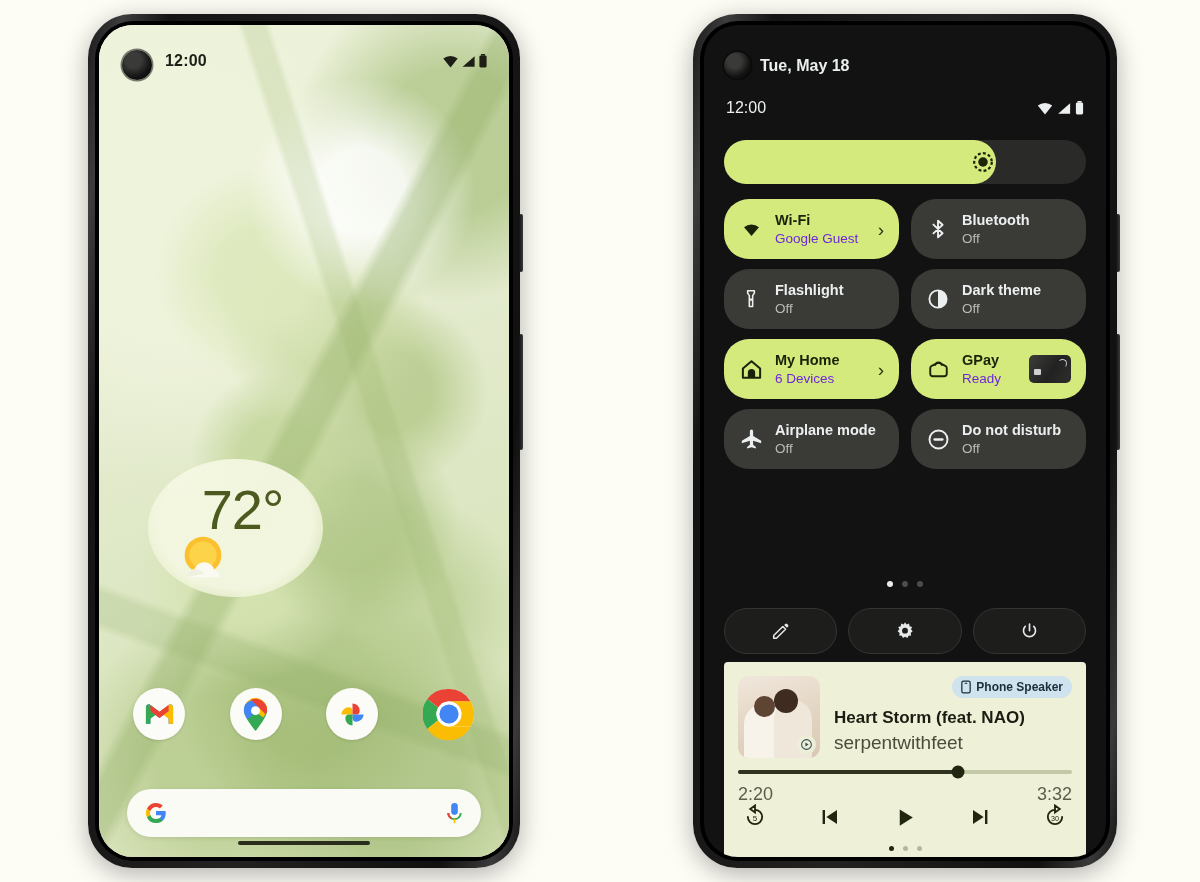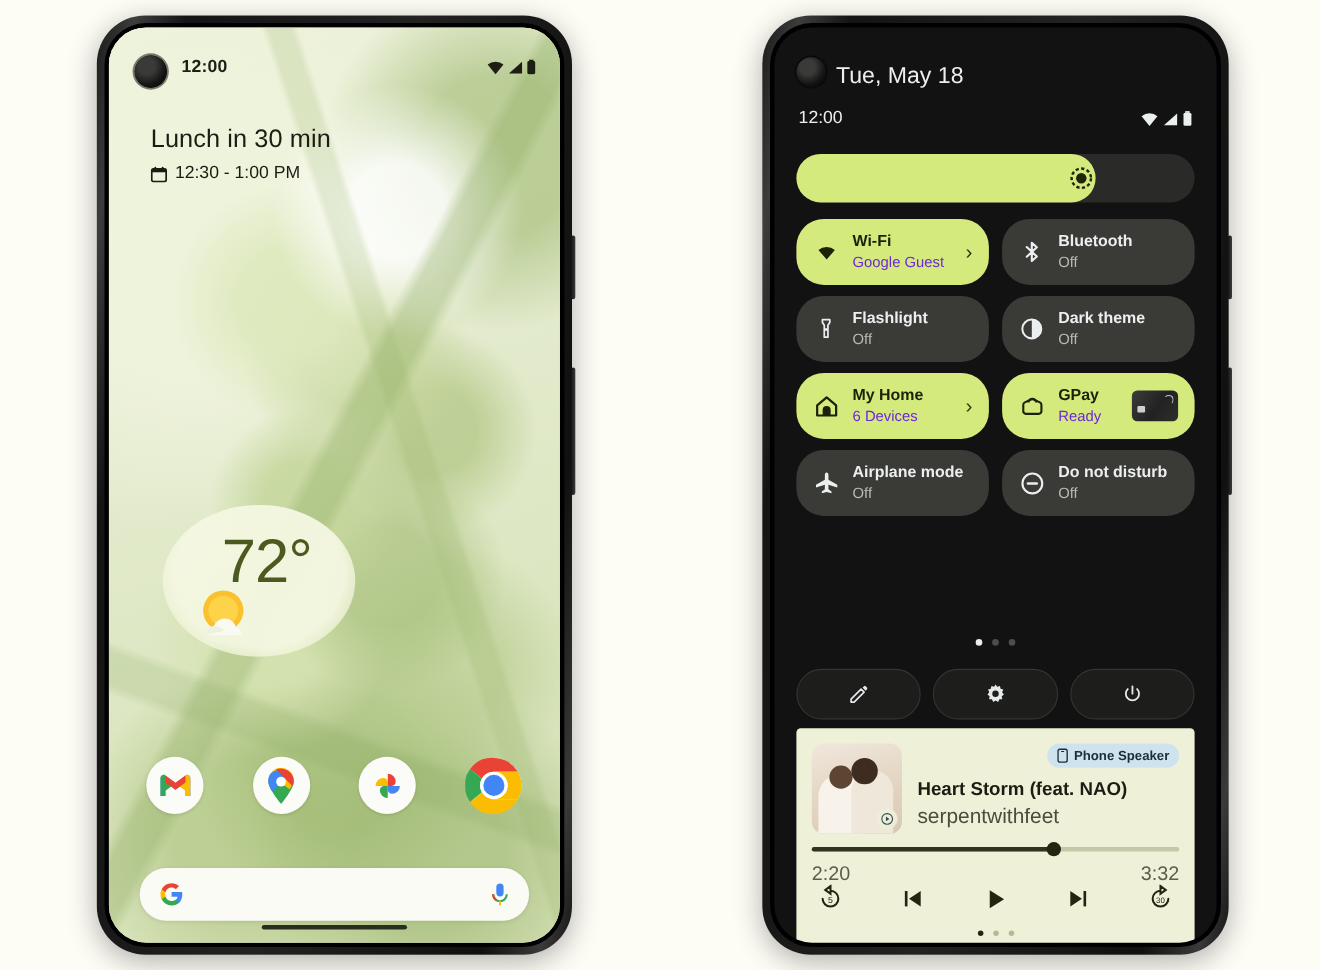--- a/index.html
+++ b/index.html
@@ -71,21 +71,21 @@
   .dock{position:absolute;left:0;right:0;top:663px;display:flex;justify-content:space-between;padding:0 34px;}
   .appicon{width:52px;height:52px;border-radius:50%;background:#fbfbf7;
     display:flex;align-items:center;justify-content:center;box-shadow:0 1px 3px rgba(0,0,0,.12);}
   .searchbar{position:absolute;left:28px;right:28px;top:764px;height:48px;border-radius:26px;
     background:#fbfbf6;display:flex;align-items:center;padding:0 18px;box-shadow:0 1px 4px rgba(0,0,0,.10);}
   .gesture{position:absolute;left:50%;transform:translateX(-50%);bottom:12px;width:132px;height:4px;border-radius:3px;background:#2a2d1e;}
 
   
   #phoneR{left:693px;top:14px;width:424px;height:854px;}
   #screenR{background:#121212;}
-  .statusR-date{position:absolute;left:56px;top:32px;color:#eceff0;font-size:21px;font-weight:400;}
+  .statusR-date{position:absolute;left:56px;top:32px;color:#eceff0;font-size:16px;font-weight:700;}
   .statusR-row{position:absolute;left:0;right:0;top:72px;height:22px;display:flex;align-items:center;}
   .statusR-row .clk{margin-left:22px;color:#eceff0;font-size:16px;font-weight:500;}
   .statusR-row .icons{margin-left:auto;margin-right:22px;display:flex;align-items:center;gap:3px;}
 
   .brightness{position:absolute;left:20px;right:20px;top:115px;height:44px;}
   .br-track{position:absolute;inset:0;border-radius:24px;background:#2a2a28;}
   .br-fill{position:absolute;left:0;top:0;bottom:0;border-radius:24px;background:#d5ea7d;}
   .br-knob{position:absolute;top:50%;transform:translate(-50%,-50%);width:22px;height:22px;}
 
   .tiles{position:absolute;left:20px;right:20px;top:174px;display:grid;
@@ -159,32 +159,20 @@
           <svg width="15" height="13" viewBox="0 0 15 13">
               <path d="M13.6 1.2v10.6H1.6Z" fill="#1d1f16"></path>
             </svg>
           <svg width="8" height="14" viewBox="0 0 8 14">
               <rect x="2" y="0" width="4" height="1.6" fill="#1d1f16"></rect>
               <rect x="0.4" y="1.4" width="7.2" height="12" rx="1.4" fill="#1d1f16"></rect>
             </svg>
         </span>
       </div>
 
-      <div class="atAGlance">
-        <div class="glance-title">Lunch in 30 min</div>
-        <div class="glance-sub">
-          <svg width="15" height="15" viewBox="0 0 16 16">
-            <rect x="1" y="2.6" width="14" height="12.4" rx="1.8" fill="none" stroke="#1b1d14" stroke-width="1.7"></rect>
-            <rect x="1" y="2.6" width="14" height="3.4" fill="#1b1d14"></rect>
-            <rect x="3.6" y="0.6" width="1.7" height="3.2" rx=".8" fill="#1b1d14"></rect>
-            <rect x="10.7" y="0.6" width="1.7" height="3.2" rx=".8" fill="#1b1d14"></rect>
-          </svg>
-          <span>12:30 - 1:00 PM</span>
-        </div>
-      </div>
 
       <div class="weather">
         <div class="temp">72°</div>
         <svg class="sunicon" viewBox="0 0 60 60">
           <circle cx="30" cy="27" r="19" fill="#fbc02d"></circle>
           <circle cx="30" cy="27" r="14" fill="#fdd34a"></circle>
           <path d="M13 50a8.5 8.5 0 0 1 8-8.4 11 11 0 0 1 21 1.2 7 7 0 0 1 5 7.2Z" fill="#fbfaf2"></path>
           <path d="M13 50a8.5 8.5 0 0 1 8-8.4 11 11 0 0 1 10 4.6Z" fill="#eef1e0"></path>
         </svg>
       </div>

